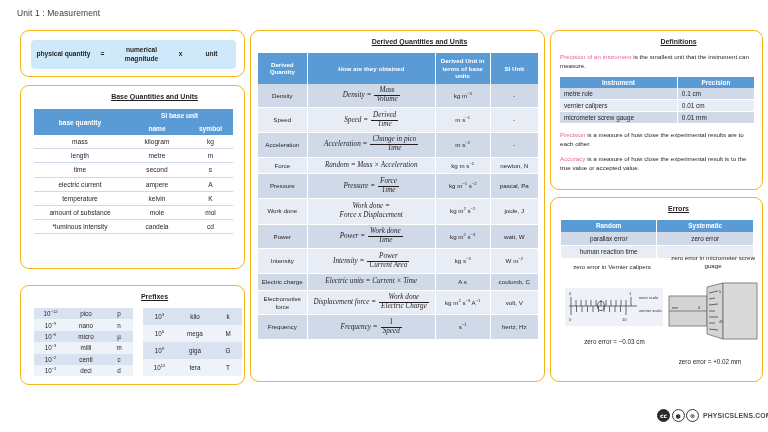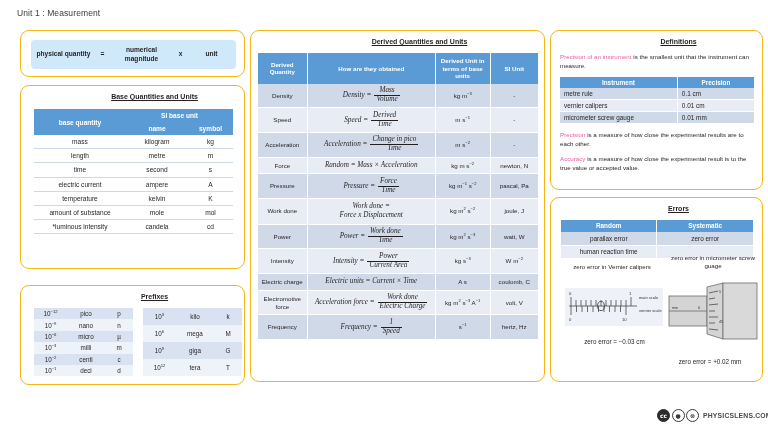--- a/index.html
+++ b/index.html
@@ -395,21 +395,21 @@
         <tr>
           <td class="dc1">Electric charge</td>
           <td class="dc2"><span class="formula">Electric units = Current × Time</span></td>
           <td class="dc3">A s</td>
           <td class="dc4">coulomb, C</td>
         </tr>
         <tr>
           <td class="dc1">Electromotive force</td>
           <td class="dc2">
             <span class="formula eqrow">
-              <span>Acceleration force =</span>
+              <span>Displacement force =</span>
               <span class="frac">
                 <span class="num">Work done</span>
                 <span class="den">Electric Charge</span>
               </span>
             </span>
           </td>
           <td class="dc3">kg m<sup>2</sup> s<sup>−3</sup> A<sup>−1</sup></td>
           <td class="dc4">volt, V</td>
         </tr>
         <tr>

